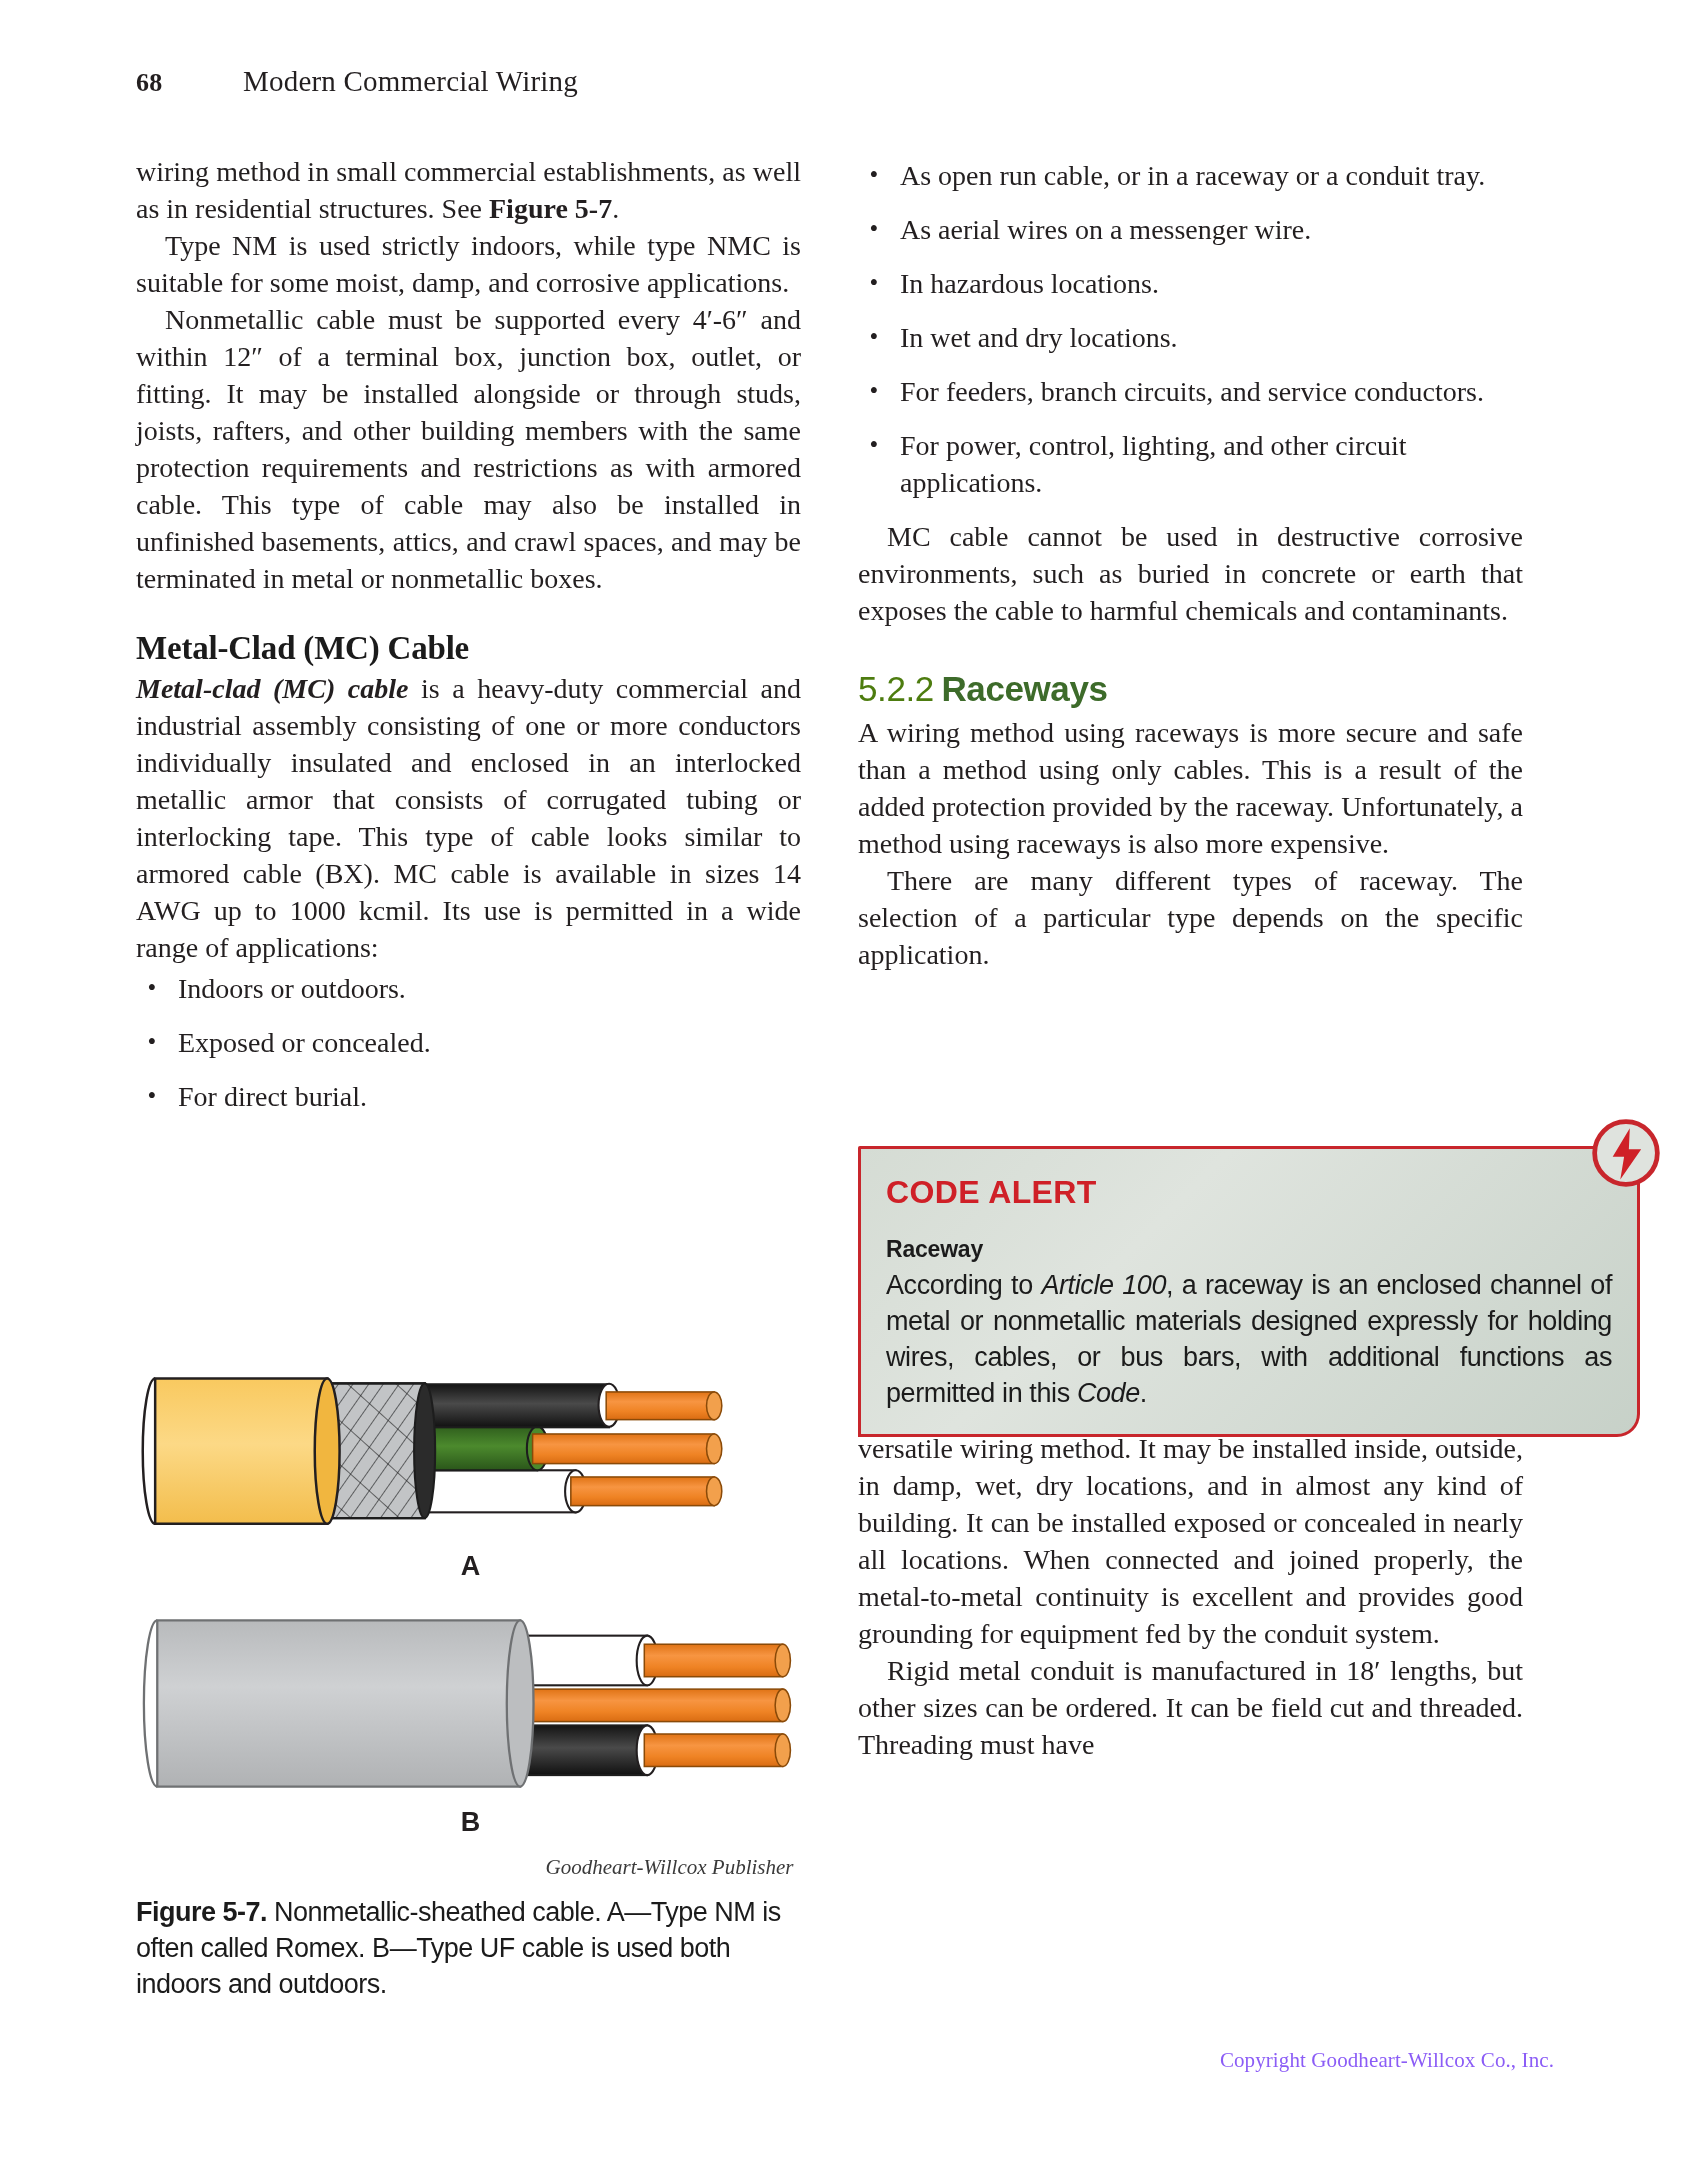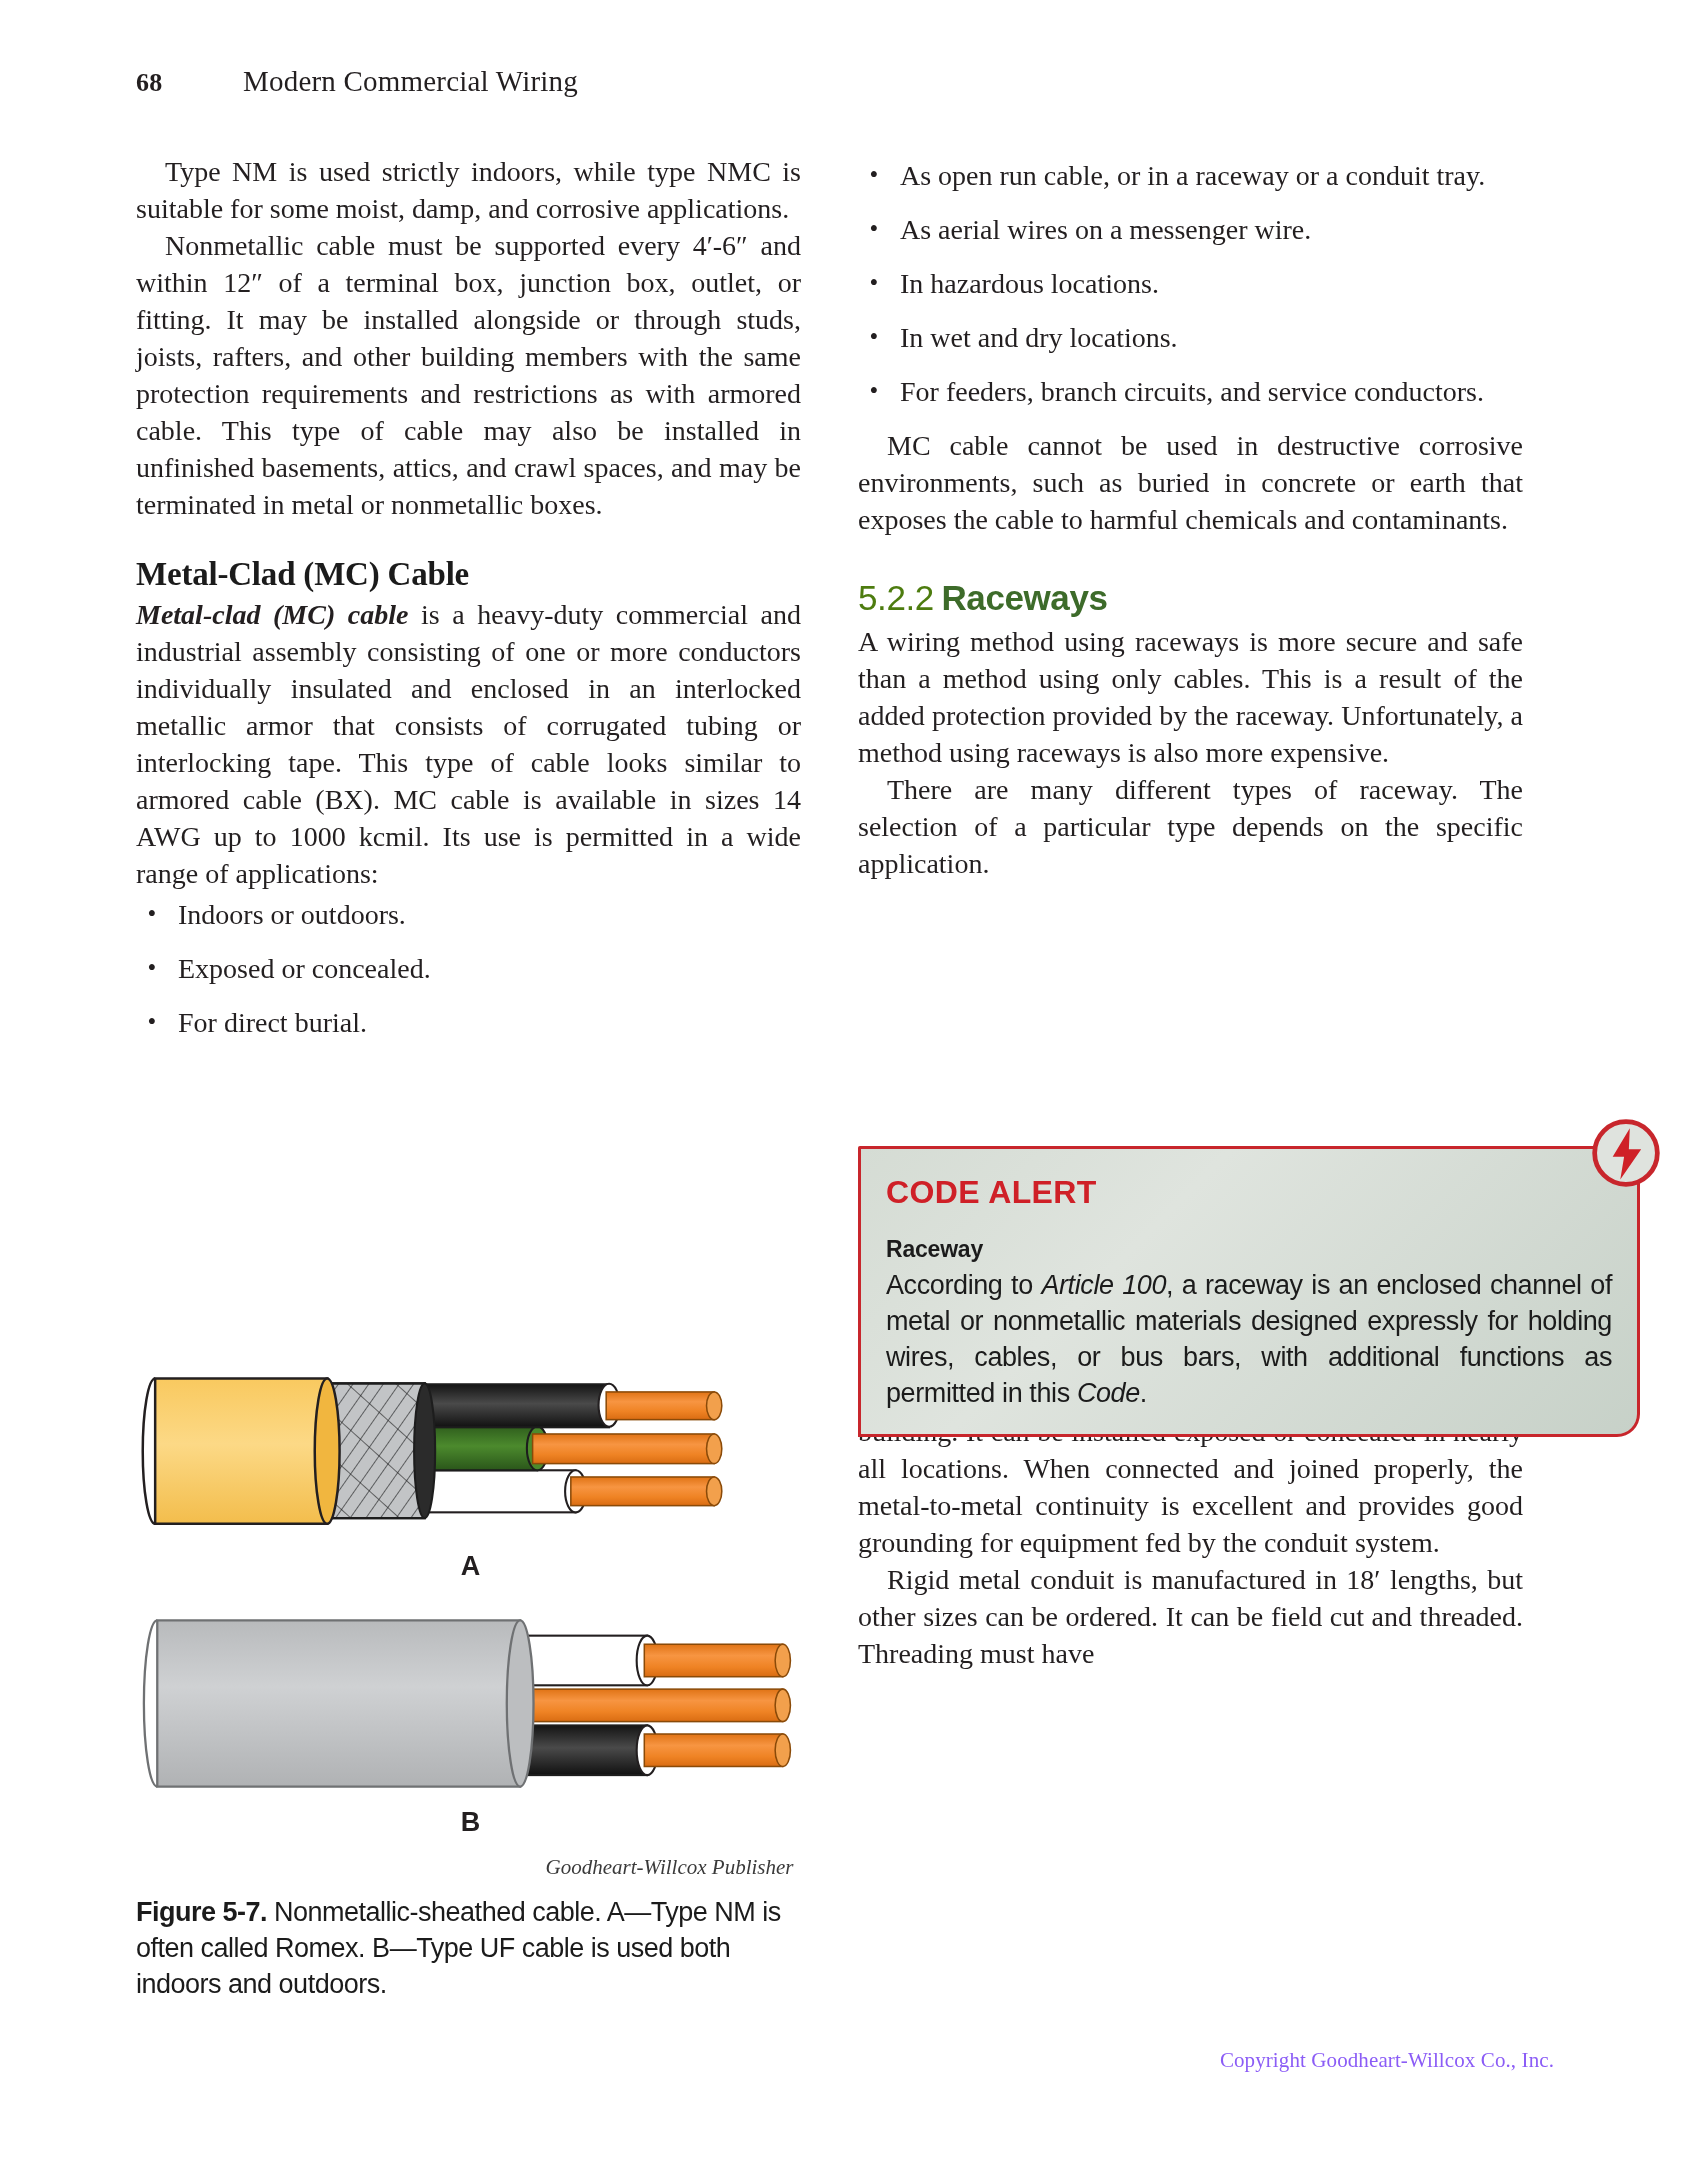--- a/index.html
+++ b/index.html
@@ -210,20 +210,21 @@
 
 <div class="page">
 
   <div class="running-head">
     <span class="folio">68</span>
     <span class="book-title">Modern Commercial Wiring</span>
   </div>
 
   <div class="col col-left">
 
+    <p class="body"><span>wiring method in small commercial establishments, as well as in residential structures. See </span><span class="bold">Figure 5-7</span><span>.</span></p>
 
     <p class="body indent">Type NM is used strictly indoors, while type NMC is suitable for some moist, damp, and corrosive applications.</p>
 
     <p class="body indent">Nonmetallic cable must be supported every 4′-6″ and within 12″ of a terminal box, junction box, outlet, or fitting. It may be installed alongside or through studs, joists, rafters, and other building members with the same protection requirements and restrictions as with armored cable. This type of cable may also be installed in unfinished basements, attics, and crawl spaces, and may be terminated in metal or nonmetallic boxes.</p>
 
     <h2 class="head-a">Metal-Clad (MC) Cable</h2>
 
     <p class="body"><span class="bolditalic">Metal-clad (MC) cable</span><span> is a heavy-duty commercial and industrial assembly consisting of one or more conductors individually insulated and enclosed in an interlocked metallic armor that consists of corrugated tubing or interlocking tape. This type of cable looks similar to armored cable (BX). MC cable is available in sizes 14 AWG up to 1000 kcmil. Its use is permitted in a wide range of applications:</span></p>
 
     <ul class="bullets">
@@ -234,20 +235,21 @@
   </div>
 
   <div class="col col-right">
 
     <ul class="bullets">
       <li>As open run cable, or in a raceway or a conduit tray.</li>
       <li>As aerial wires on a messenger wire.</li>
       <li>In hazardous locations.</li>
       <li>In wet and dry locations.</li>
       <li>For feeders, branch circuits, and service conductors.</li>
+      <li>For power, control, lighting, and other circuit applications.</li>
     </ul>
 
     <p class="body indent" style="margin-top:7.6px;">MC cable cannot be used in destructive corrosive environments, such as buried in concrete or earth that exposes the cable to harmful chemicals and contaminants.</p>
 
     <h2 class="head-num"><span class="num">5.2.2</span><span class="txt">Raceways</span></h2>
 
     <p class="body">A wiring method using raceways is more secure and safe than a method using only cables. This is a result of the added protection provided by the raceway. Unfortunately, a method using raceways is also more expensive.</p>
     <p class="body indent">There are many different types of raceway. The selection of a particular type depends on the specific application.</p>
 
     <div style="height:373px;"></div>

